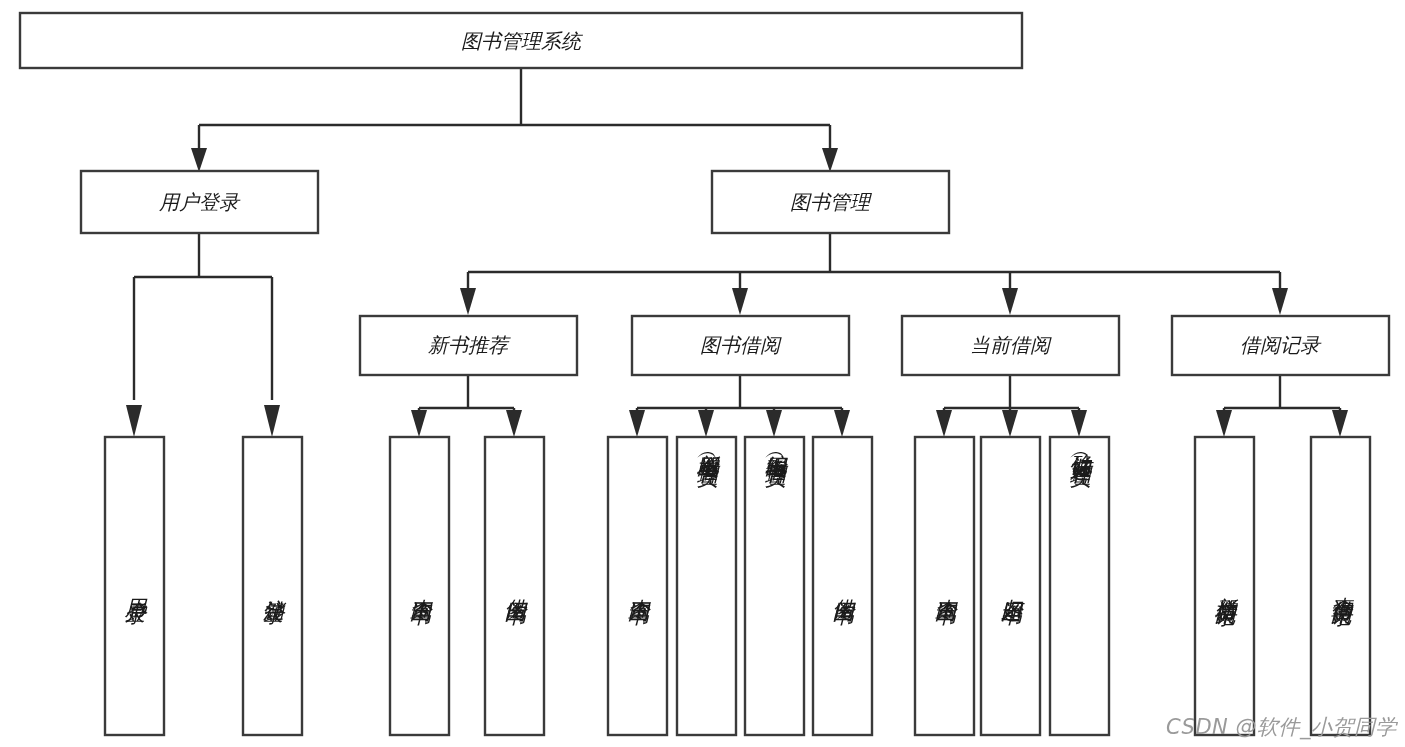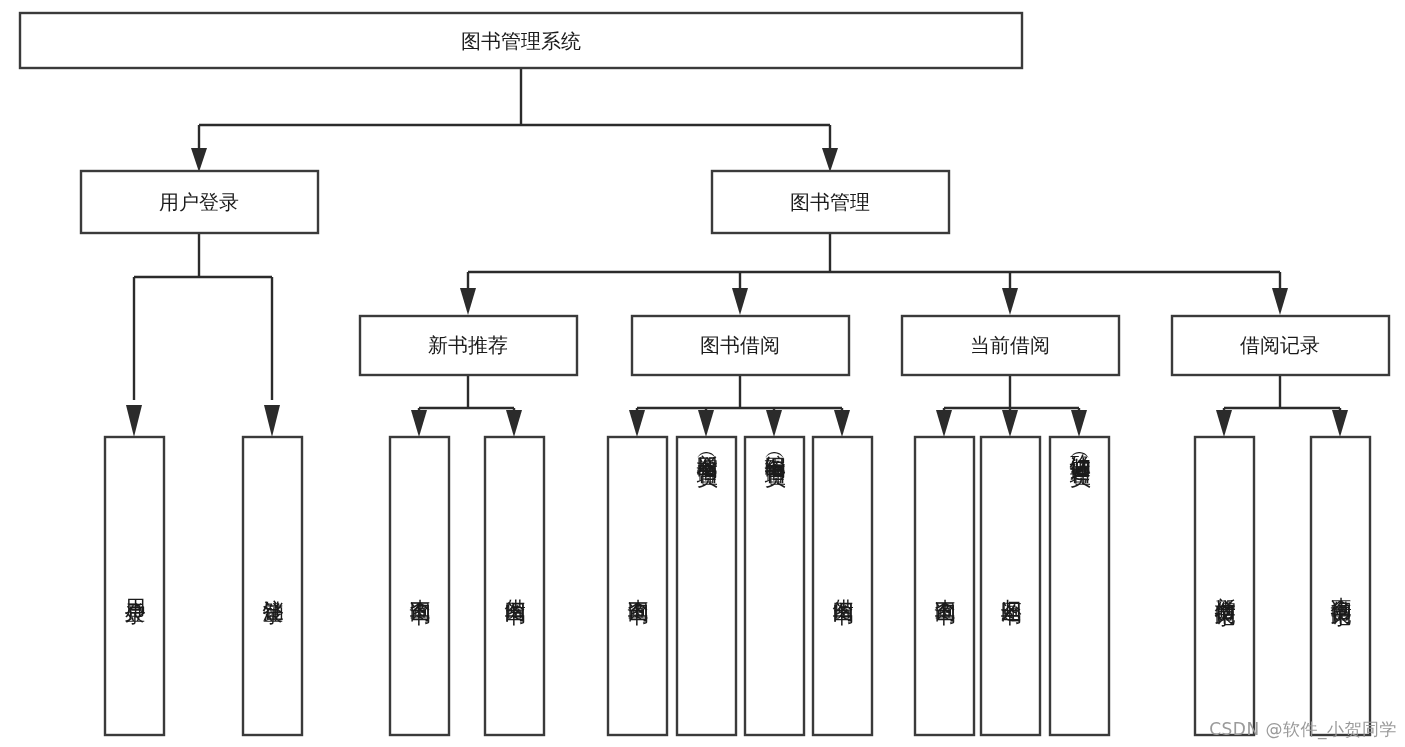--- a/index.html
+++ b/index.html
@@ -11,20 +11,21 @@
     width: 1405px;
     height: 747px;
     font-family: "DejaVu Sans", "Liberation Sans", sans-serif;
     overflow: hidden;
   }
   #diagram-root {
     position: relative;
     width: 1405px;
     height: 747px;
     background: #ffffff;
+    font-style: italic;
   }
   svg#flow {
     position: absolute;
     left: 0;
     top: 0;
     width: 1405px;
     height: 747px;
     display: block;
   }
   .node-rect {
@@ -64,21 +65,21 @@
     line-height: 1.32;
     letter-spacing: 2px;
     color: #1b1b1b;
     white-space: nowrap;
   }
   #watermark {
     position: absolute;
     right: 8px;
     bottom: 6px;
     font-family: "DejaVu Sans", "Liberation Sans", sans-serif;
-    font-size: 17px;
+    font-size: 21px;
     color: #9a9a9a;
     letter-spacing: 0.5px;
     white-space: nowrap;
   }
 </style>
 </head>
 <body>
 
 <div id="diagram-root">
 

